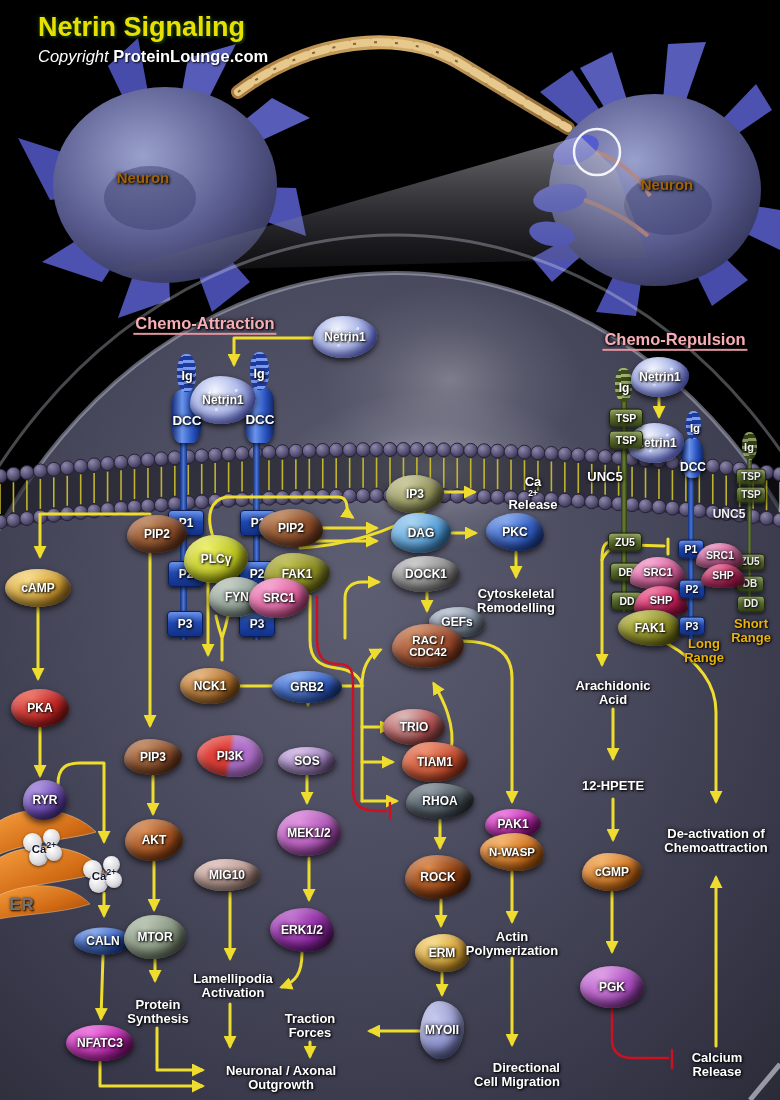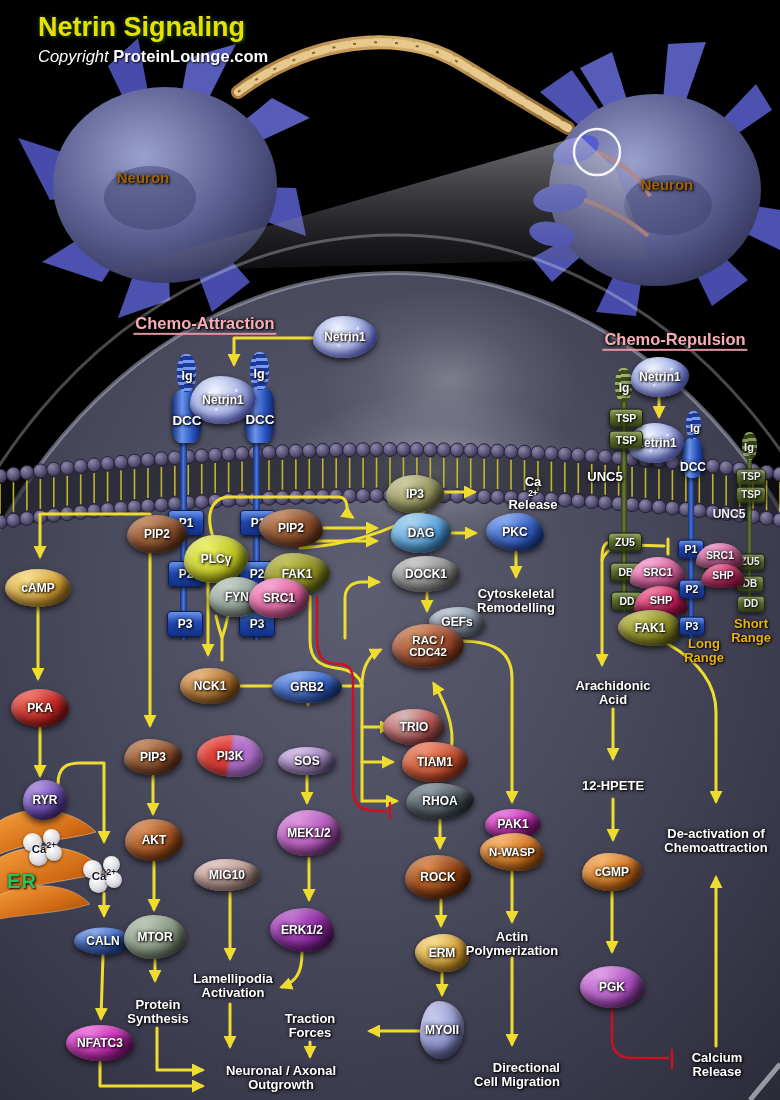--- a/index.html
+++ b/index.html
@@ -27,21 +27,21 @@
       radial-gradient(3px 3px at 55% 60%,#ffffff 40%,transparent 60%),
       radial-gradient(3px 3px at 70% 30%,#dfe5ff 40%,transparent 60%),
       radial-gradient(3px 3px at 40% 70%,#dfe5ff 40%,transparent 60%),
       radial-gradient(circle at 38% 32%,#f2f5ff,#aeb9e8 45%,#6a74b8 78%,#3e4688);
       border-radius:46% 54% 52% 48%/58% 46% 54% 42%;
       box-shadow:inset -4px -6px 9px rgba(10,10,70,.55),0 3px 6px rgba(0,0,0,.7);}
   .txt{font-size:13px;white-space:nowrap;}
   .txt .ln{display:block;}
   .txt sup,.ca sup{font-size:8.5px;vertical-align:super;}
   .gray{color:#eab308;}
-  .erc{color:#22c55e;font-size:20px;letter-spacing:1px;text-shadow:0 0 3px #5a2c08,1px 1px 2px #000;}
+  .erc{color:#737373;font-size:17px;letter-spacing:1px;text-shadow:0 0 3px #5a2c08,1px 1px 2px #000;margin-top:24px;}
   .hdr{font-size:16.5px;color:#f7adb6;border-bottom:2px solid #e294a0;padding:0 2px 1px;}
   .neuronlbl{font-size:15px;color:#a16207;}
   .ca{width:46px;height:38px;}
   .sphere{position:absolute;border-radius:50%;
       background:radial-gradient(circle at 35% 30%,#ffffff,#dcdce0 55%,#94949e);
       box-shadow:0 1px 3px rgba(0,0,0,.6);}
   .ca .lbl{position:relative;z-index:2;color:#14142a;font-size:11.5px;text-shadow:0 0 3px #fff,0 0 2px #fff;}
   .stem{background:linear-gradient(90deg,#123078,#4a74d8,#123078);}
   .gstem{background:linear-gradient(90deg,#2a3810,#6c8038,#2a3810);}
   .cyl{background:linear-gradient(90deg,#16307c,#6a94ec 35%,#2a54c0 70%,#102868);border-radius:9px/14px;box-shadow:0 2px 5px rgba(0,0,0,.7);}

